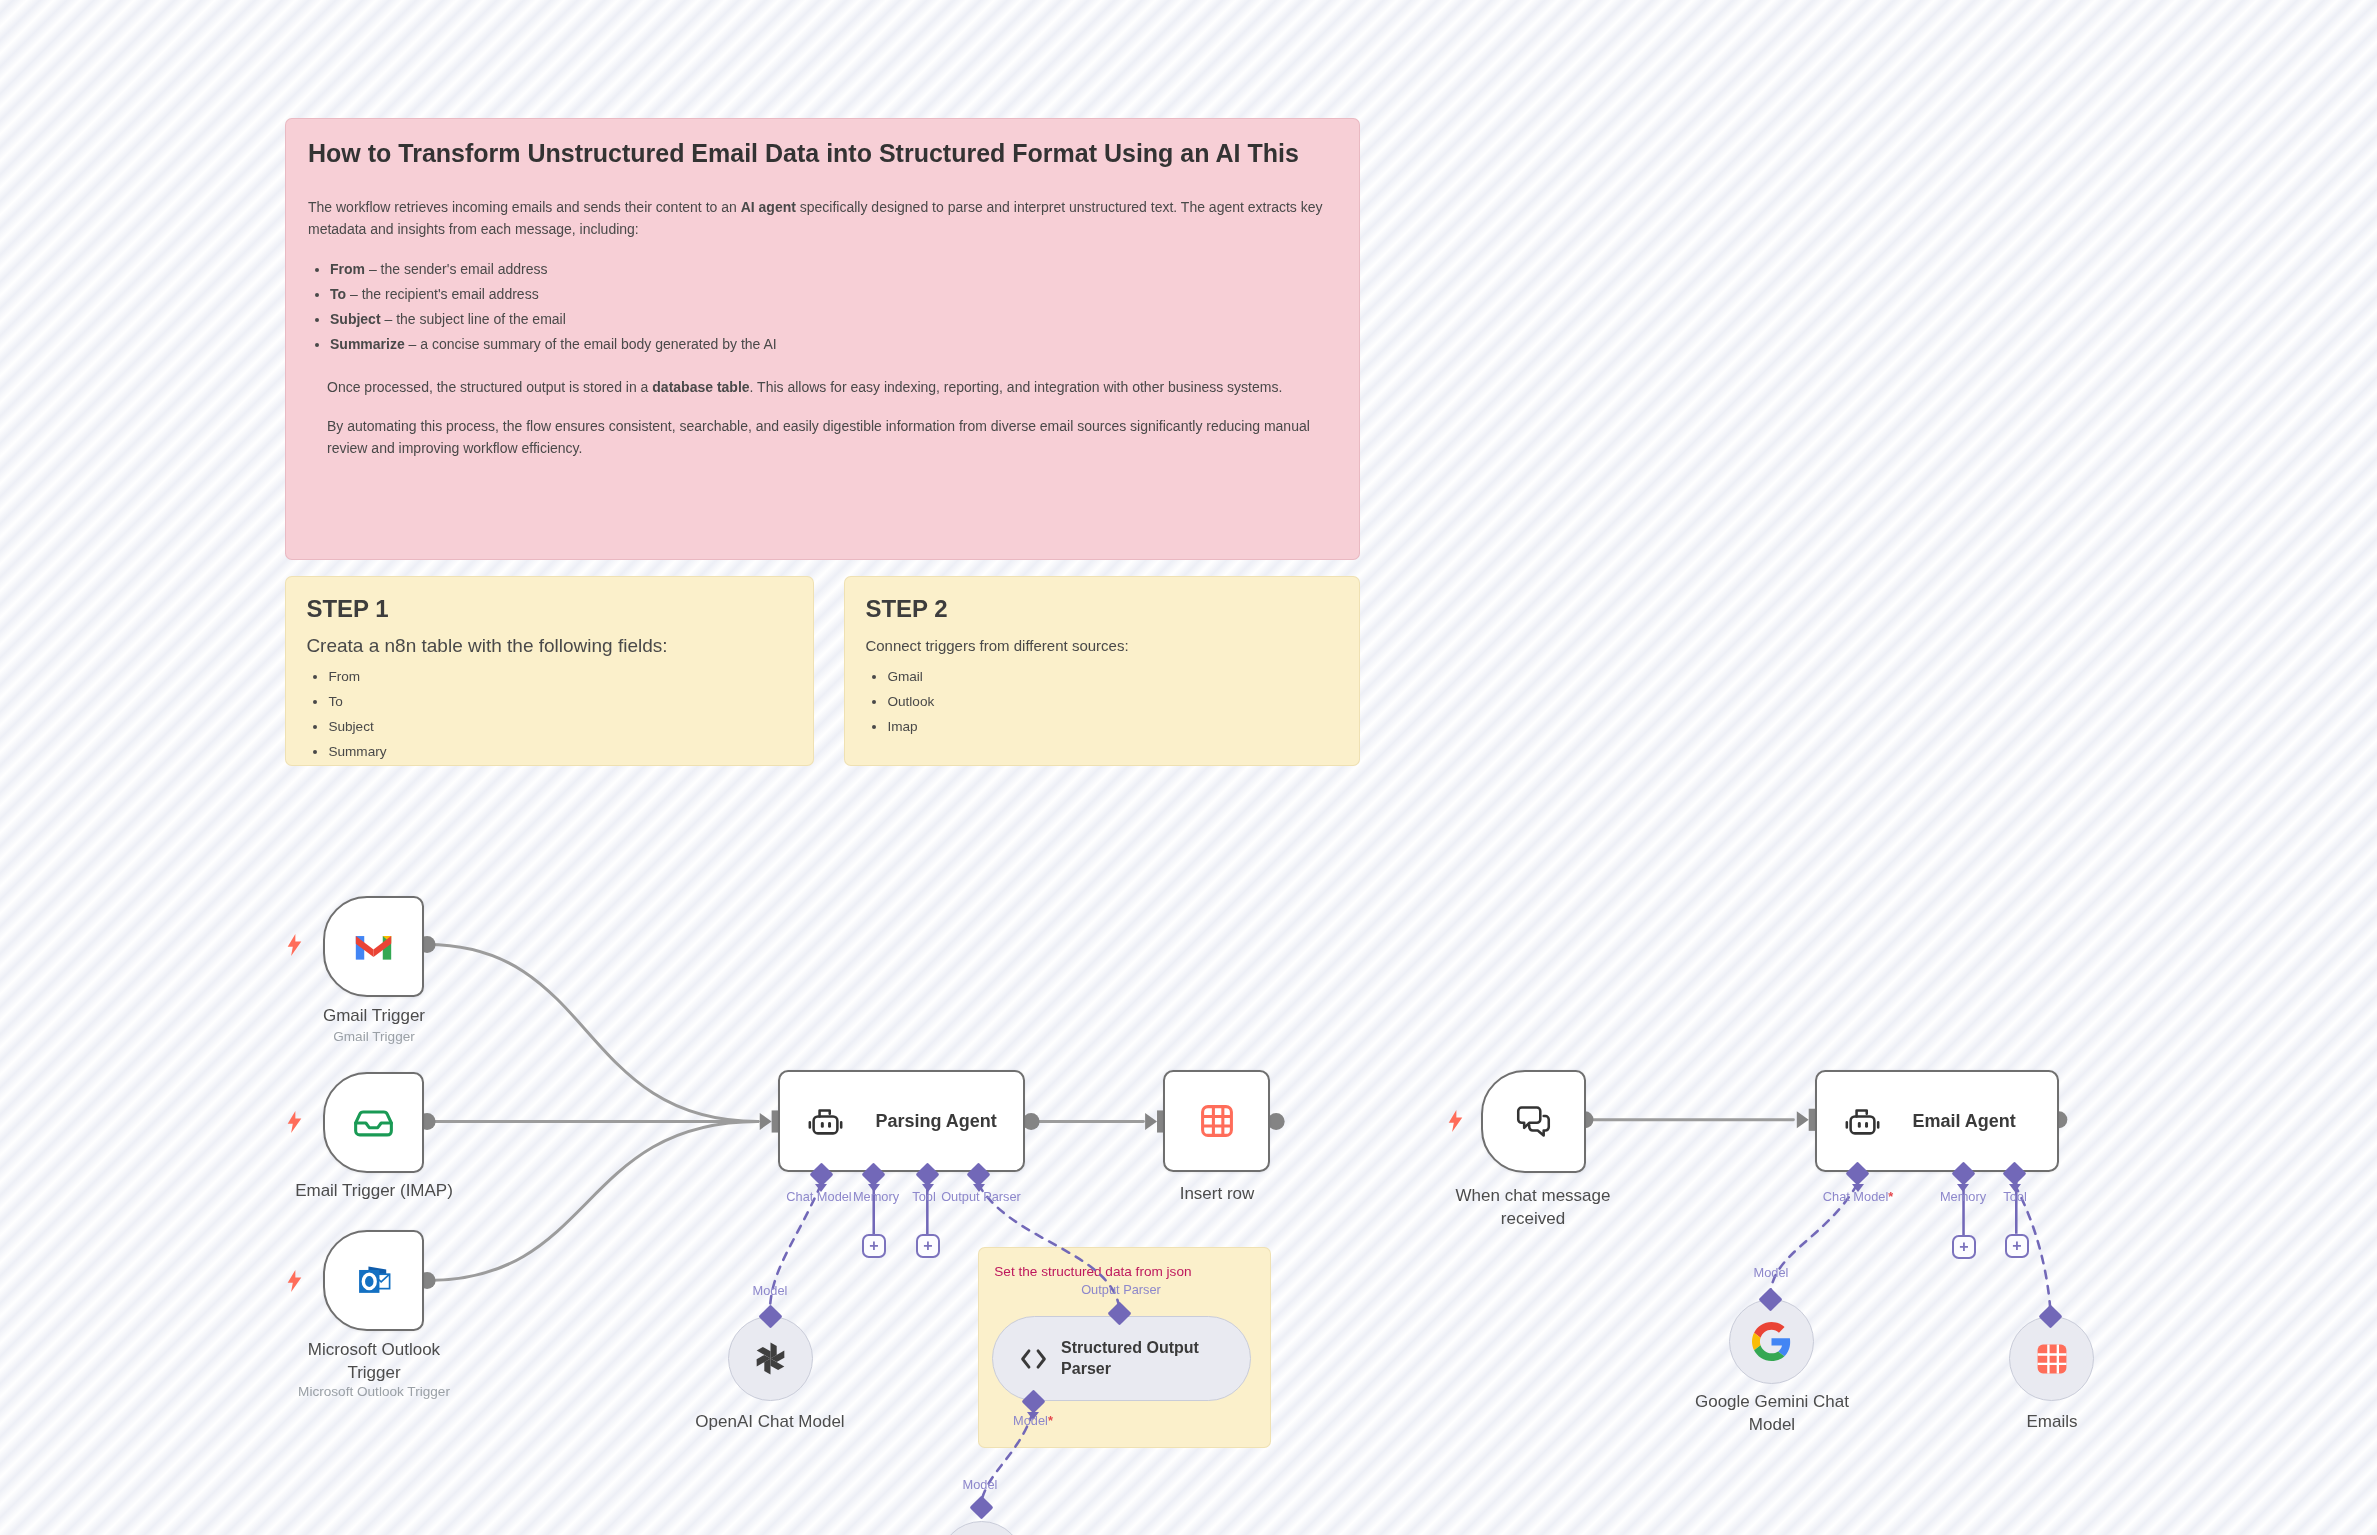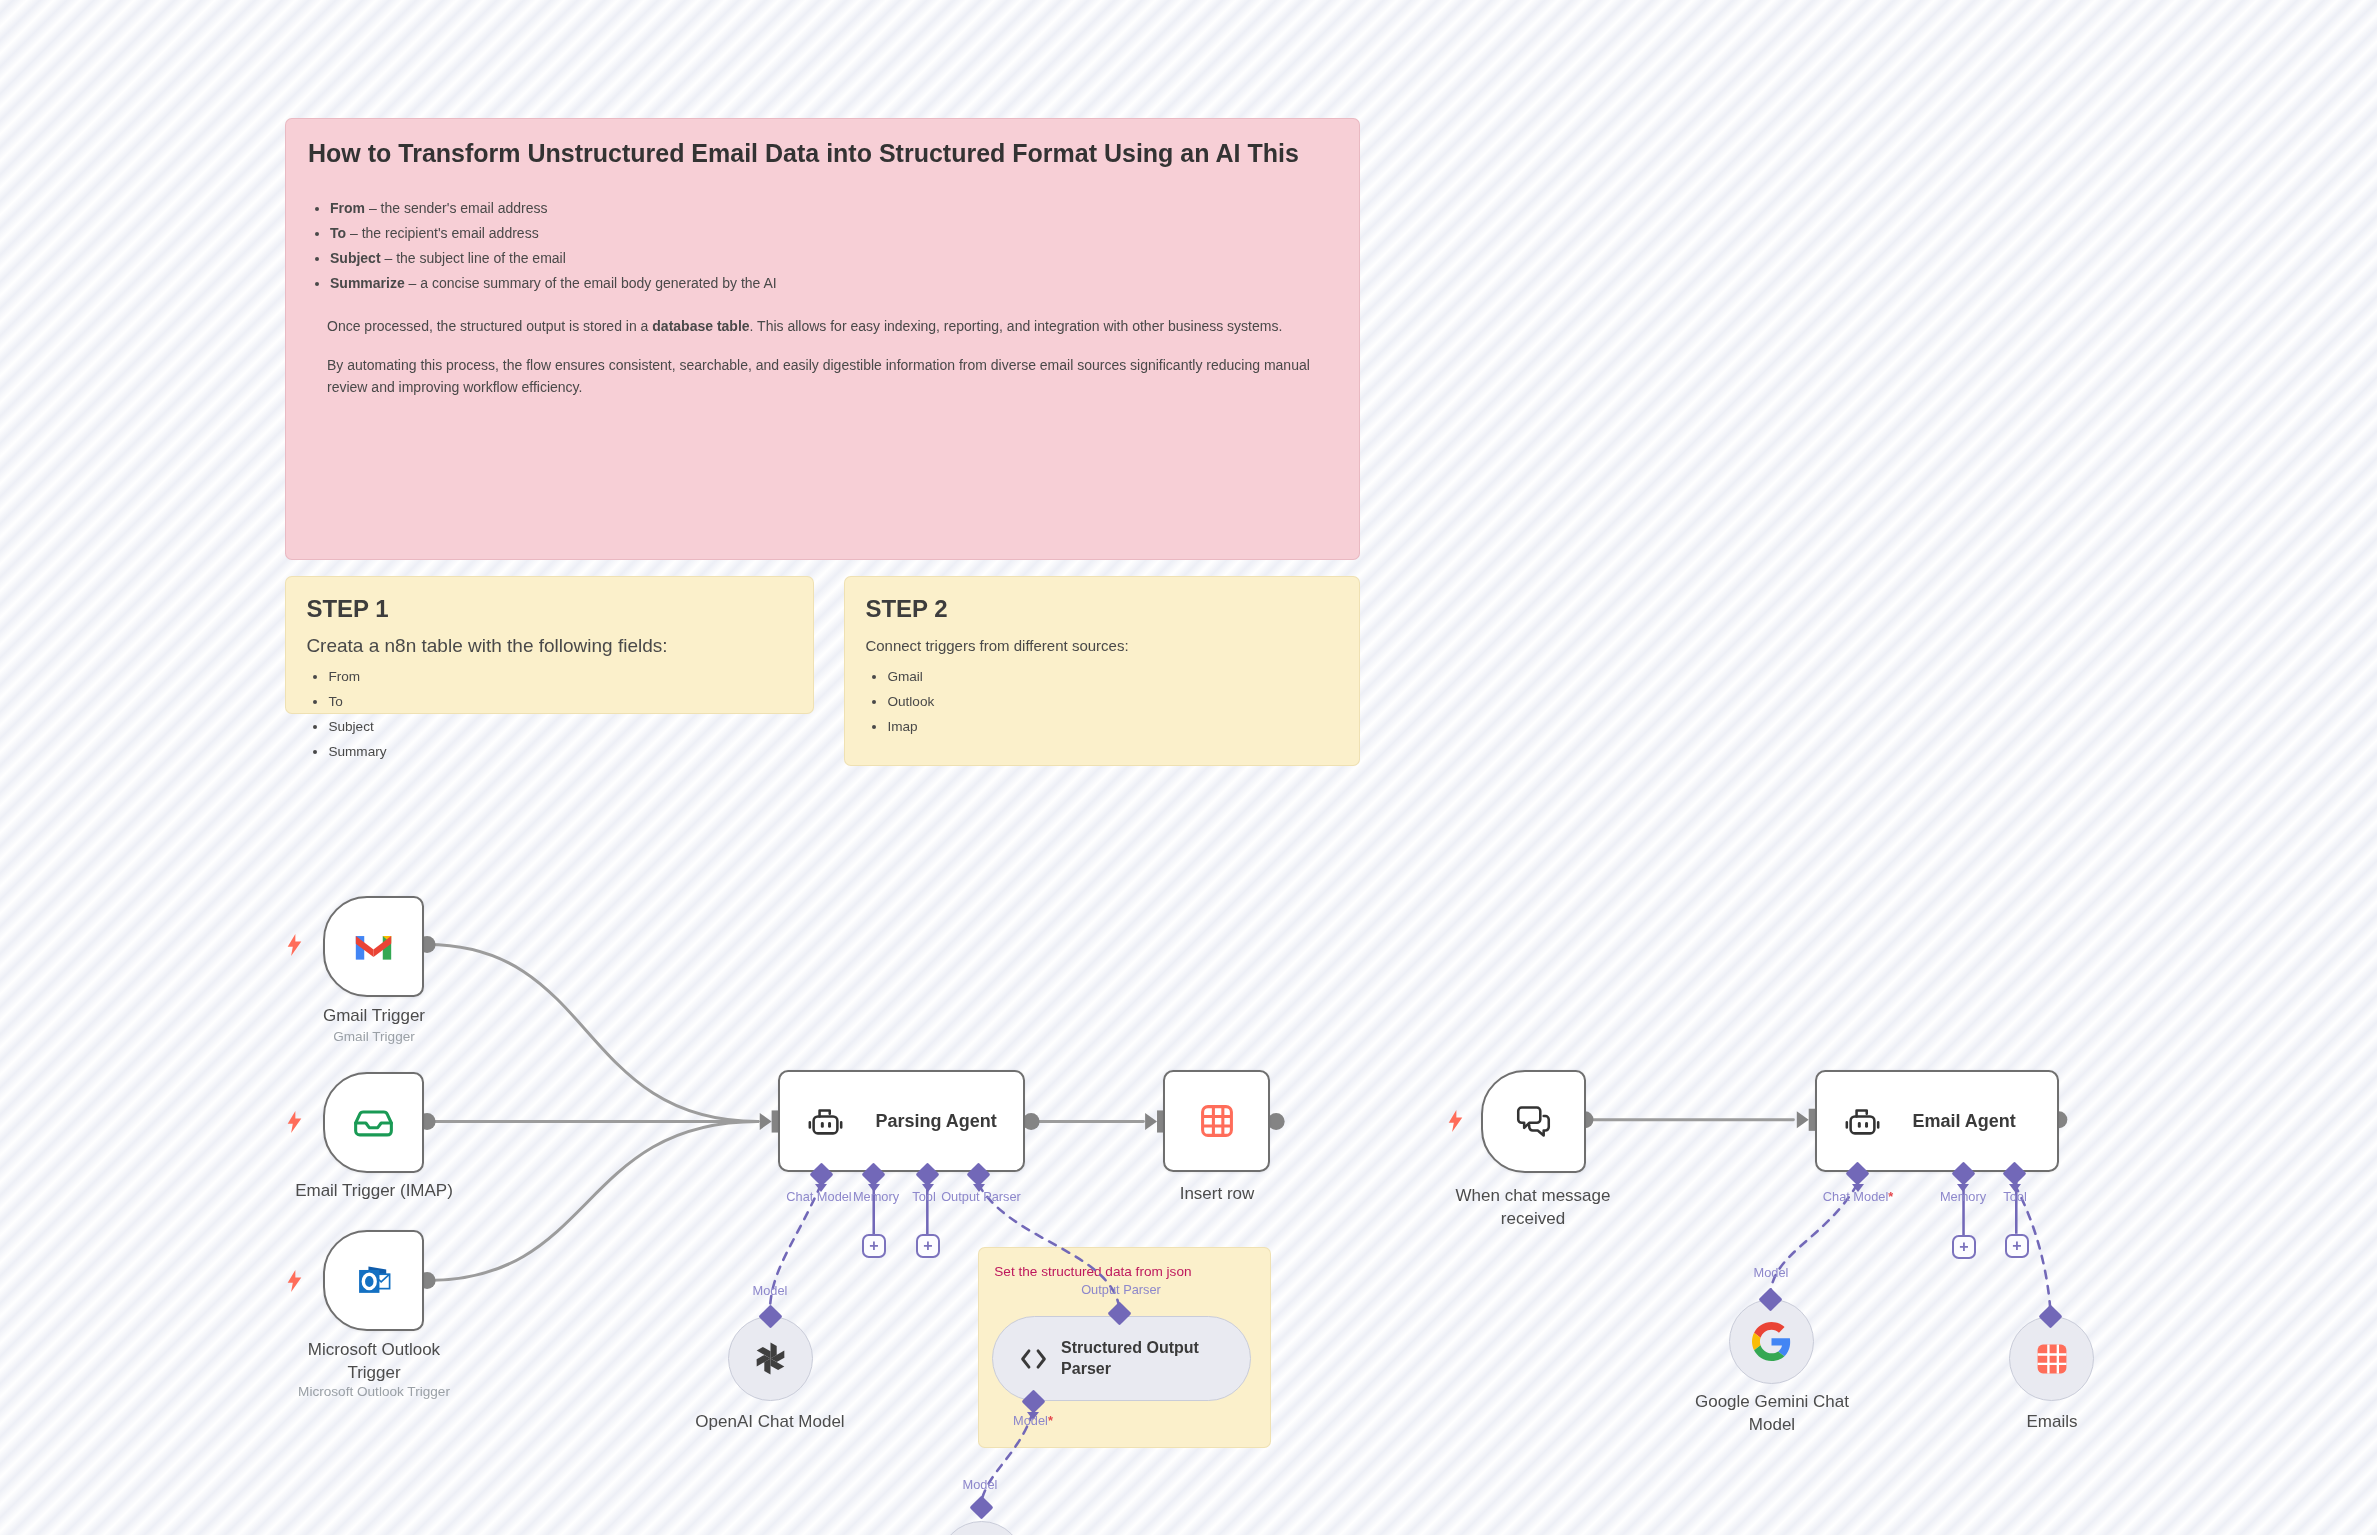--- a/index.html
+++ b/index.html
@@ -43,31 +43,32 @@
   .plus-btn{position:absolute;width:24px;height:24px;background:#fcfcff;border:2.1px solid #7b72bd;border-radius:6.8px;
         box-sizing:border-box;z-index:4;display:flex;align-items:center;justify-content:center;
         font-size:16px;font-weight:600;color:#7b72bd;line-height:1;}
   .bolt{position:absolute;z-index:4;}
 </style>
 </head>
 <body>
 
 <div class="sticky sticky-pink" style="left:285px;top:118px;width:1075px;height:442px;">
   <h1>How to Transform Unstructured Email Data into Structured Format Using an AI This</h1>
+  <p>The workflow retrieves incoming emails and sends their content to an <b>AI agent</b> specifically designed to parse and interpret unstructured text. The agent extracts key metadata and insights from each message, including:</p>
   <ul>
     <li><b>From</b> – the sender's email address</li>
     <li><b>To</b> – the recipient's email address</li>
     <li><b>Subject</b> – the subject line of the email</li>
     <li><b>Summarize</b> – a concise summary of the email body generated by the AI</li>
   </ul>
   <p class="indent">Once processed, the structured output is stored in a <b>database table</b>. This allows for easy indexing, reporting, and integration with other business systems.</p>
   <p class="indent">By automating this process, the flow ensures consistent, searchable, and easily digestible information from diverse email sources significantly reducing manual review and improving workflow efficiency.</p>
 </div>
 
-<div class="sticky sticky-yellow" style="left:285px;top:576px;width:529px;height:138px;">
+<div class="sticky sticky-yellow" style="left:285px;top:576px;width:529px;height:190px;">
   <h2>STEP 1</h2>
   <p style="margin-bottom:6.8px;font-size:19px;">Creata a n8n table with the following fields:</p>
   <ul style="margin:5.1px 0 0 0;">
     <li style="font-size:13.6px;">From</li>
     <li style="font-size:13.6px;">To</li>
     <li style="font-size:13.6px;">Subject</li>
     <li style="font-size:13.6px;">Summary</li>
   </ul>
 </div>
 

